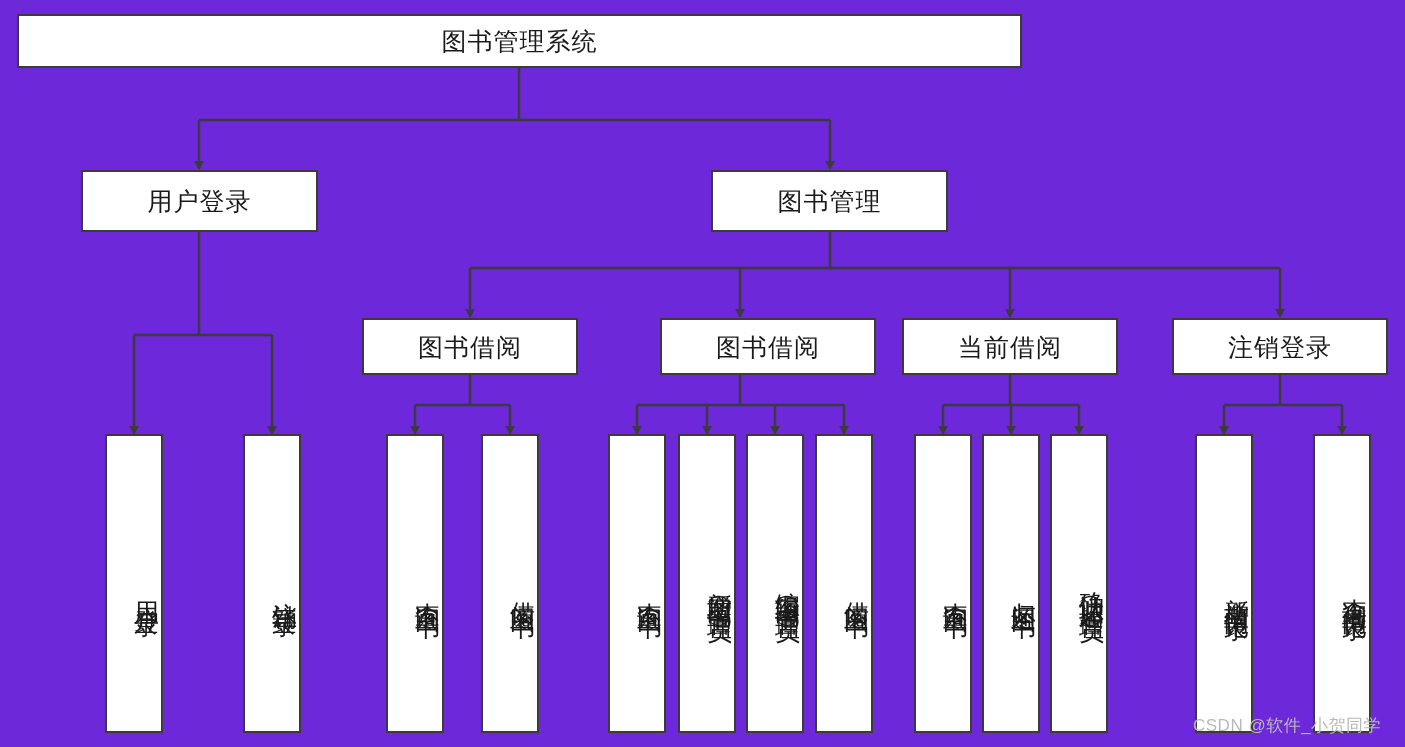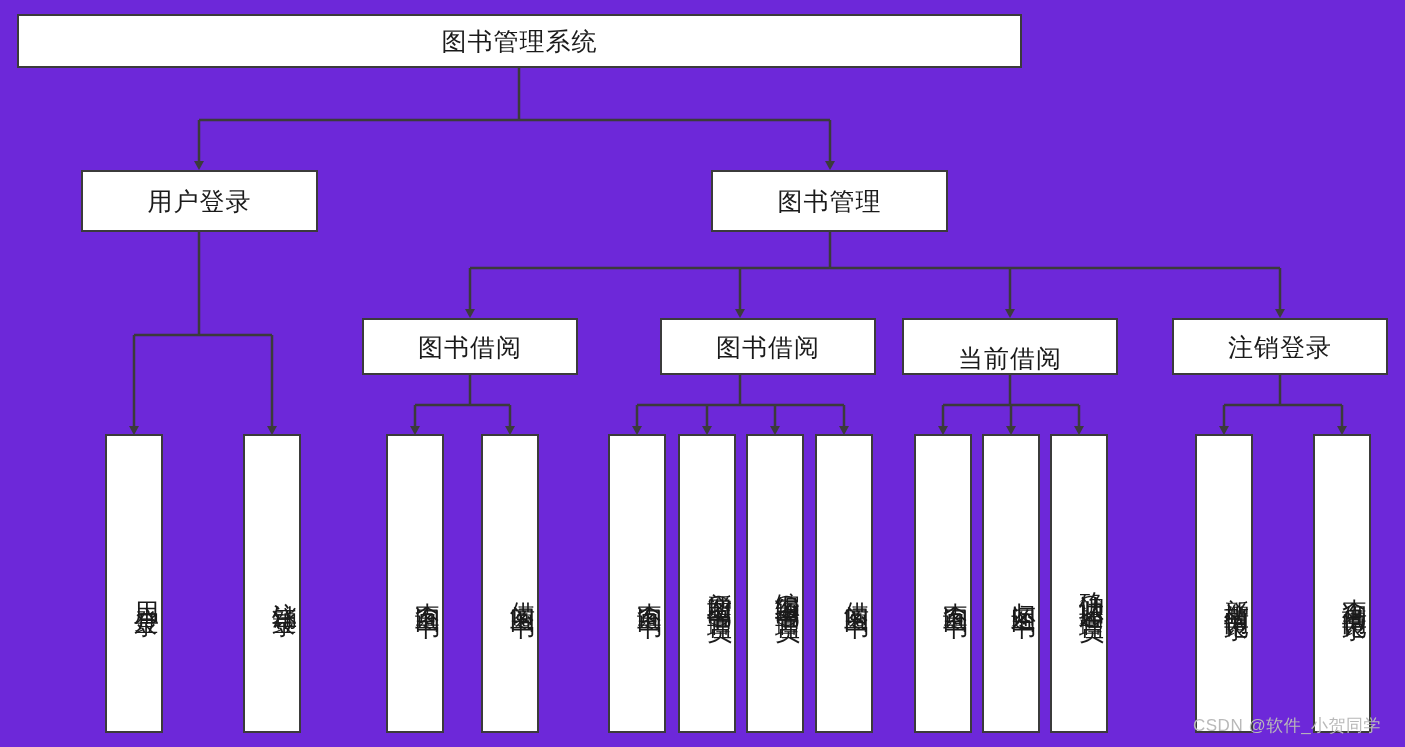--- a/index.html
+++ b/index.html
@@ -130,21 +130,21 @@
   <div class="node horiz" style="left:711px; top:170px; width:237px; height:62px;">
     <span class="label">图书管理</span>
   </div>
 
   <div class="node horiz" style="left:362px; top:318px; width:216px; height:57px;">
     <span class="label">图书借阅</span>
   </div>
   <div class="node horiz" style="left:632px; top:318px; width:216px; height:57px;margin-left:28px;">
     <span class="label">图书借阅</span>
   </div>
-  <div class="node horiz" style="left:902px; top:318px; width:216px; height:57px;align-items:flex-end;">
+  <div class="node horiz" style="left:902px; top:318px; width:216px; height:57px;">
     <span class="label">当前借阅</span>
   </div>
   <div class="node horiz" style="left:1172px; top:318px; width:216px; height:57px;">
     <span class="label">注销登录</span>
   </div>
 
   <div class="node vert" style="left:105px; top:434px; width:58px; height:299px;">
     <span class="label">用户登录</span>
   </div>
   <div class="node vert" style="left:243px; top:434px; width:58px; height:299px;">

